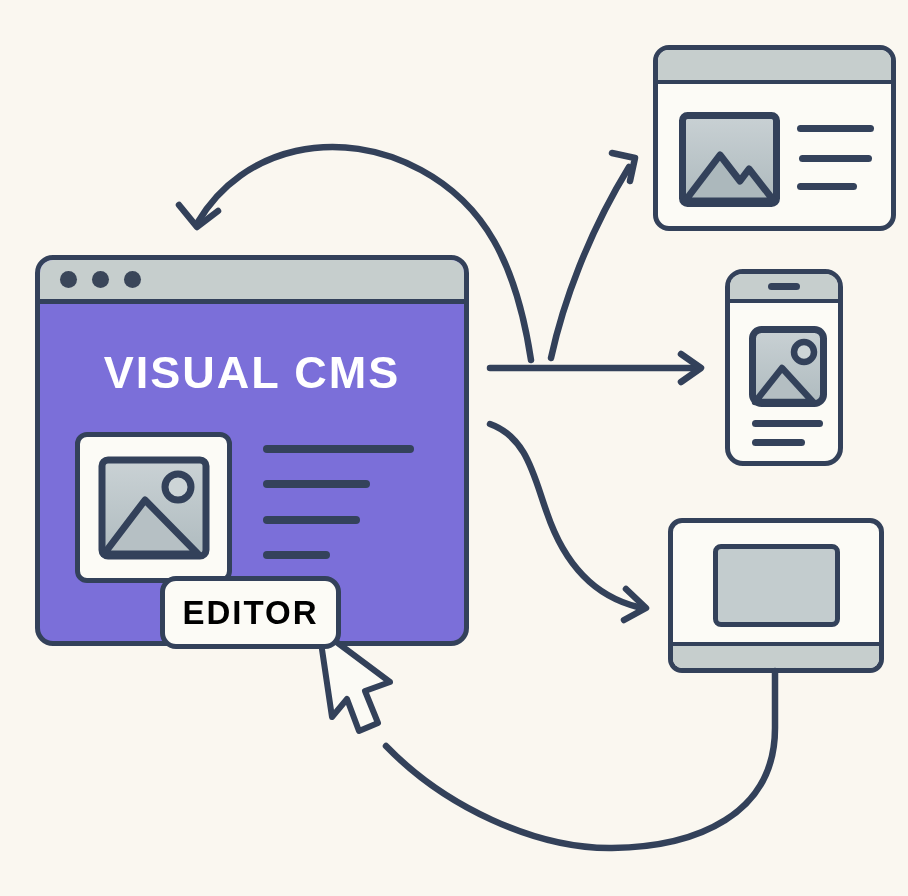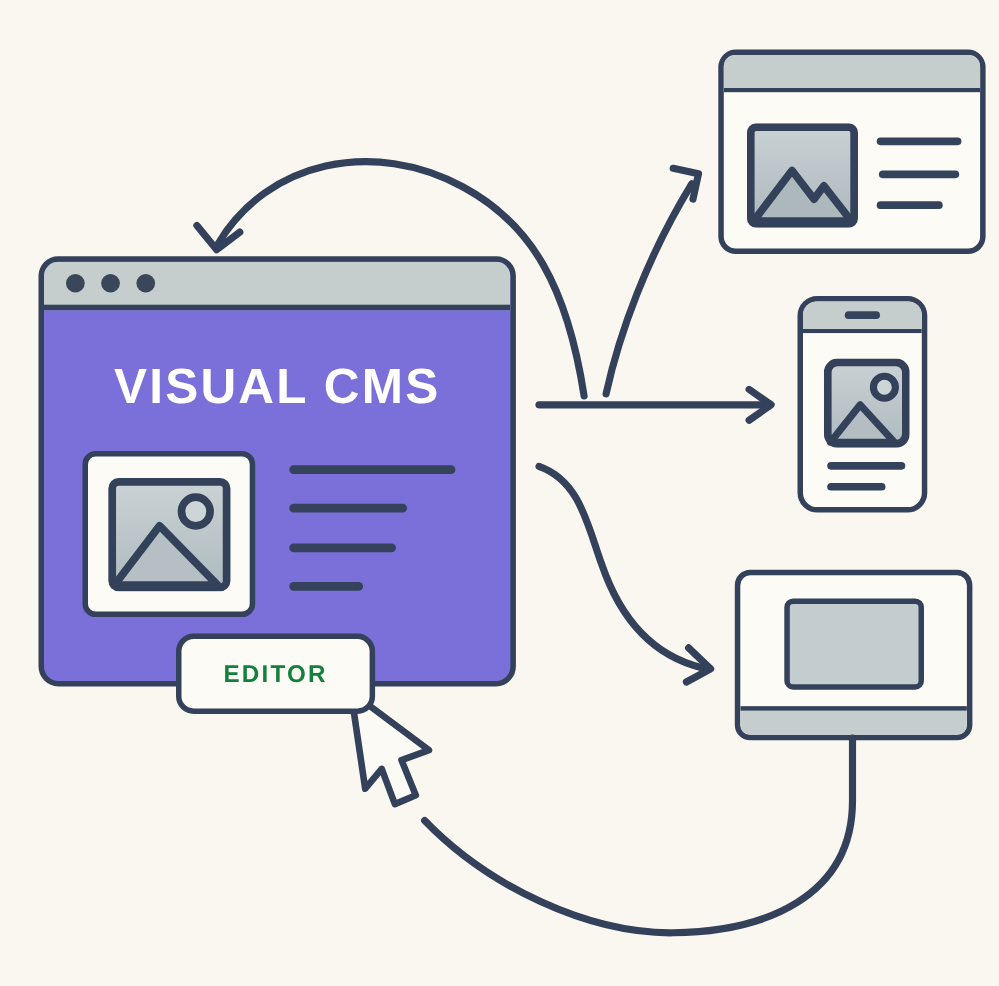--- a/index.html
+++ b/index.html
@@ -11,21 +11,21 @@
     --ph-dark:#B2BDC1;
     --card-white:#FCFBF6;
   }
   *{margin:0;padding:0;box-sizing:border-box;}
   html,body{width:908px;height:896px;}
   body{font-family:"Liberation Sans", sans-serif;background:var(--bg);}
   .canvas{position:relative;width:908px;height:896px;background:var(--bg);overflow:hidden;}
 
   
   .main-window{
-    position:absolute;left:35px;top:233px;width:434px;height:391px;
+    position:absolute;left:35px;top:255px;width:434px;height:391px;
     background:var(--purple);border:5px solid var(--navy);border-radius:18px;
     overflow:hidden;z-index:2;
   }
   .main-titlebar{
     position:absolute;left:0;top:0;width:100%;height:44px;
     background:var(--bar-gray);border-bottom:5px solid var(--navy);
     display:flex;align-items:center;padding-left:20px;gap:15px;
   }
   .dot{width:17px;height:17px;border-radius:50%;background:#3A4659;}
   .main-body{position:absolute;left:0;top:49px;width:100%;height:calc(100% - 49px);}
@@ -43,21 +43,21 @@
   .cl1{left:223px;top:136px;width:151px;}
   .cl2{left:223px;top:171px;width:107px;}
   .cl3{left:223px;top:207px;width:97px;}
   .cl4{left:223px;top:242px;width:67px;}
 
   
   .editor-button{
     position:absolute;left:160px;top:576px;width:181px;height:73px;
     background:var(--card-white);border:5px solid var(--navy);border-radius:16px;
     display:flex;align-items:center;justify-content:center;
-    color:#15803d;font-size:22px;font-weight:bold;letter-spacing:2px;
+    color:#000000;font-size:33px;font-weight:bold;letter-spacing:2px;
     z-index:4;
   }
 
   
   .desktop-card{
     position:absolute;left:653px;top:45px;width:243px;height:186px;
     background:var(--card-white);border:5px solid var(--navy);border-radius:16px;
     z-index:2;
   }
   .desktop-titlebar{

